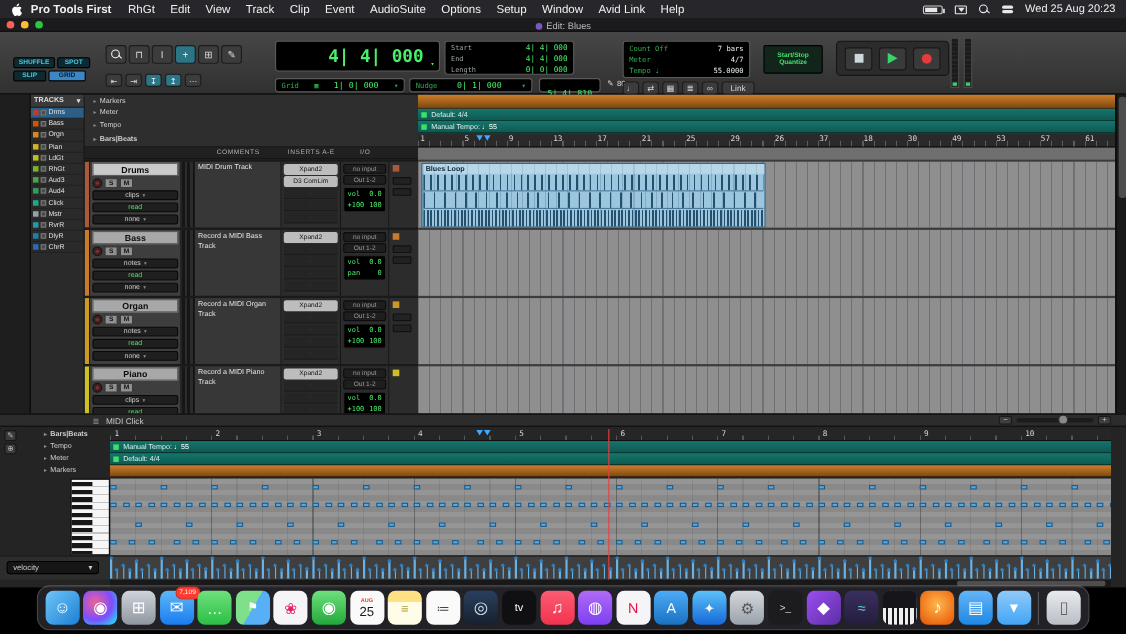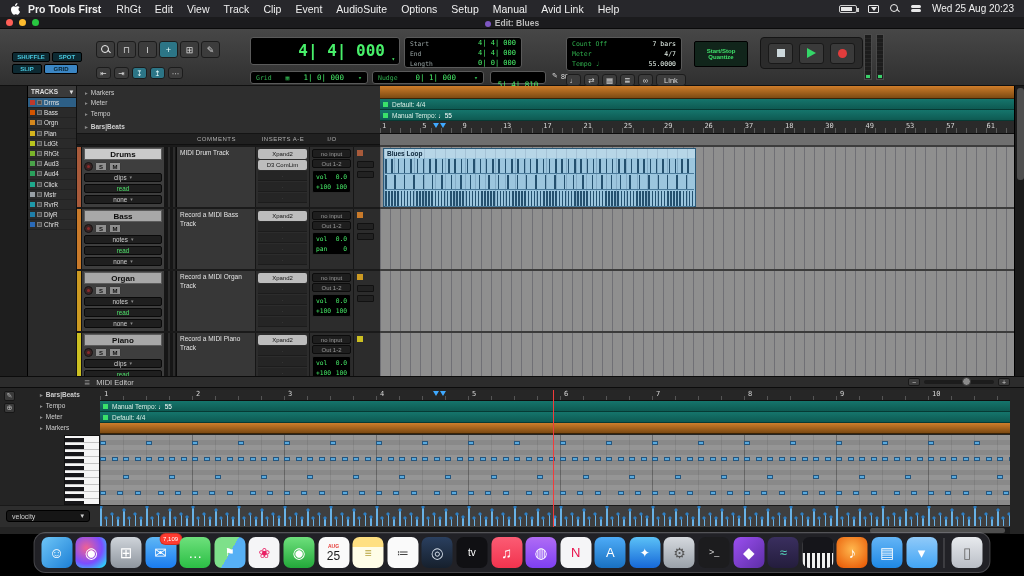--- a/index.html
+++ b/index.html
@@ -19,21 +19,21 @@
 .mag{width:10px;height:10px;position:relative}
 .mag::before{content:"";position:absolute;left:0;top:0;width:6px;height:6px;border:1.4px solid #eee;border-radius:50%}
 .mag::after{content:"";position:absolute;left:6.5px;top:6.5px;width:4px;height:1.4px;background:#eee;transform:rotate(45deg)}
 .cc{display:flex;flex-direction:column;gap:1.5px}
 .cc span{width:10px;height:3px;background:#e8e8e8;border-radius:2px}
 .mirr{width:11px;height:8px;border:1.2px solid #e8e8e8;border-radius:1px;position:relative}
 .mirr::after{content:"";position:absolute;left:2px;top:1.5px;border-left:3px solid transparent;border-right:3px solid transparent;border-top:4px solid #e8e8e8}
 
 #titlebar{position:absolute;left:0;top:17px;width:1024px;height:12px;background:#1b1b1d;border-bottom:1px solid #0a0a0a;display:flex;align-items:center}
 .tl{width:7px;height:7px;border-radius:50%;margin-left:6px}
-#wtitle{position:absolute;left:0;right:0;text-align:center;font-size:8.5px;font-weight:bold;color:#b9b9b9}
+#wtitle{position:absolute;left:0;right:0;text-align:center;font-size:8.5px;font-weight:normal;color:#b9b9b9}
 #wtitle .dot{display:inline-block;width:6px;height:6px;border-radius:50%;background:#7d57c1;margin-right:4px;vertical-align:-1px}
 
 #toolbar{position:absolute;left:0;top:29px;width:1024px;height:57px;background:linear-gradient(#474747,#303030);border-bottom:1px solid #101010}
 .tbtn{position:absolute;background:#0d2a33;border:1px solid #000;border-radius:2px;color:#49c8de;
   font-size:6px;font-weight:bold;display:flex;align-items:center;justify-content:center}
 .tool{background:#3c3c3c;border:1px solid #1c1c1c;border-radius:3px;color:#d8d8d8;font-size:9px;
   width:19px;height:17px;display:flex;align-items:center;justify-content:center}
 .tool.on{background:#2c7586;color:#eaffff}
 .tool.sm{width:15px;height:12px;font-size:7.5px}
 .lcd{background:#000;border:1px solid #5a5a5a;border-radius:3px;position:absolute;font-family:"DejaVu Sans Mono",monospace}
@@ -173,21 +173,21 @@
     <div id="menus">
         <div class="mi">RhGt</div>
         <div class="mi">Edit</div>
         <div class="mi">View</div>
         <div class="mi">Track</div>
         <div class="mi">Clip</div>
         <div class="mi">Event</div>
         <div class="mi">AudioSuite</div>
         <div class="mi">Options</div>
         <div class="mi">Setup</div>
-        <div class="mi">Manual</div>
+        <div class="mi">Window</div>
         <div class="mi">Avid Link</div>
         <div class="mi">Help</div>
       </div>
     <div id="mb-right">
       <span class="batt"></span>
       <span class="mirr"></span>
       <span class="mag"></span>
       <span class="cc">
           <span></span>
           <span></span>
@@ -659,21 +659,21 @@
         </div>
     </div>
 
     <div id="vscroll">
         <div id="vthumb"></div>
       </div>
   </div>
 
   <div id="mehead">
     <span style="margin-left:84px;color:#8a8a8a">≣</span>
-    <span style="margin-left:6px">MIDI Editor</span>
+    <span style="margin-left:6px">MIDI Click</span>
     <div class="zoomer">
       <div class="zbtn">−</div>
       <div class="ztrack">
           <div class="zknob"></div>
         </div>
       <div class="zbtn">+</div>
     </div>
   </div>
 
   <div id="midieditor">

